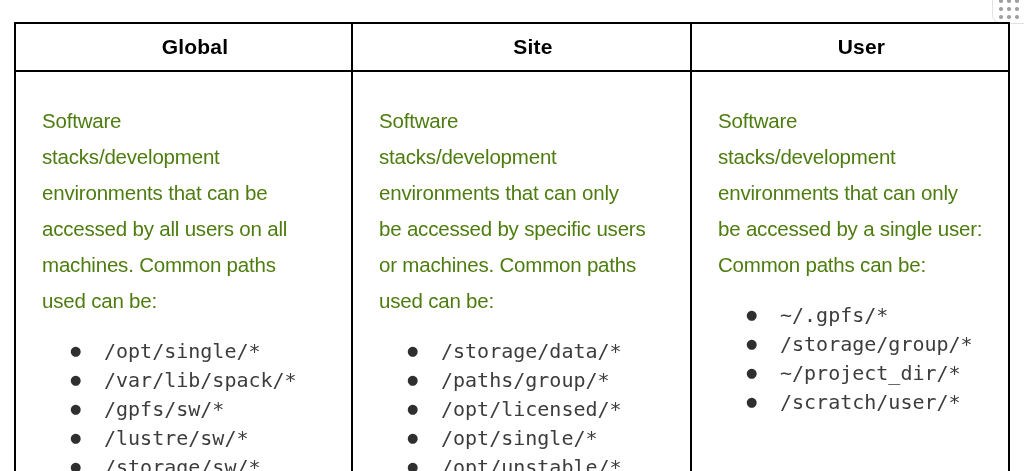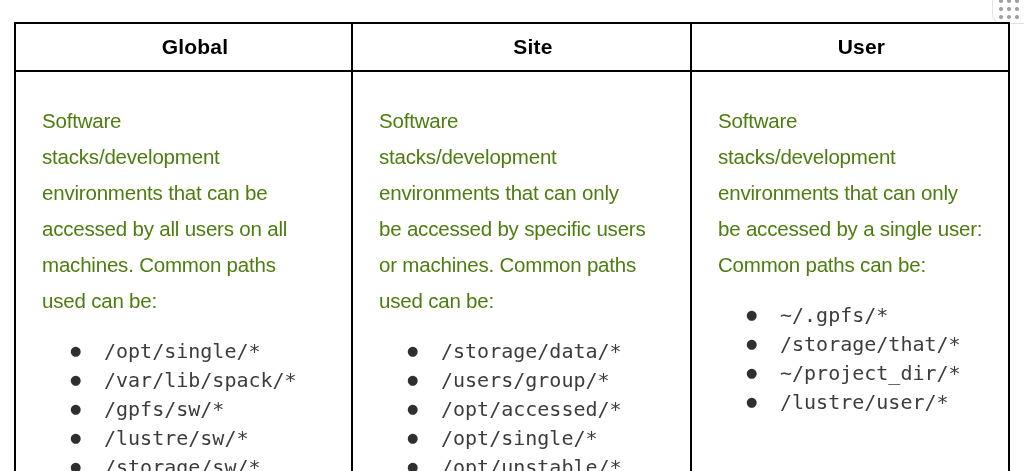--- a/index.html
+++ b/index.html
@@ -178,25 +178,25 @@
 be accessed by specific users
 or machines. Common paths
 used can be:</p>
           <ul class="paths">
             <li>
                 <span class="bullet">●</span>
                 <span class="path">/storage/data/*</span>
               </li>
             <li>
                 <span class="bullet">●</span>
-                <span class="path">/users/group/*</span>
-              </li>
-            <li>
-                <span class="bullet">●</span>
-                <span class="path">/opt/accessed/*</span>
+                <span class="path">/paths/group/*</span>
+              </li>
+            <li>
+                <span class="bullet">●</span>
+                <span class="path">/opt/licensed/*</span>
               </li>
             <li>
                 <span class="bullet">●</span>
                 <span class="path">/opt/single/*</span>
               </li>
             <li>
                 <span class="bullet">●</span>
                 <span class="path">/opt/unstable/*</span>
               </li>
           </ul>
@@ -208,29 +208,29 @@
 environments that can only
 be accessed by a single user:
 Common paths can be:</p>
           <ul class="paths">
             <li>
                 <span class="bullet">●</span>
                 <span class="path">~/.gpfs/*</span>
               </li>
             <li>
                 <span class="bullet">●</span>
-                <span class="path">/storage/that/*</span>
+                <span class="path">/storage/group/*</span>
               </li>
             <li>
                 <span class="bullet">●</span>
                 <span class="path">~/project_dir/*</span>
               </li>
             <li>
                 <span class="bullet">●</span>
-                <span class="path">/lustre/user/*</span>
+                <span class="path">/scratch/user/*</span>
               </li>
           </ul>
         </td>
 
       </tr>
     </tbody>
   </table>
 </div>
 
 </body></html>

